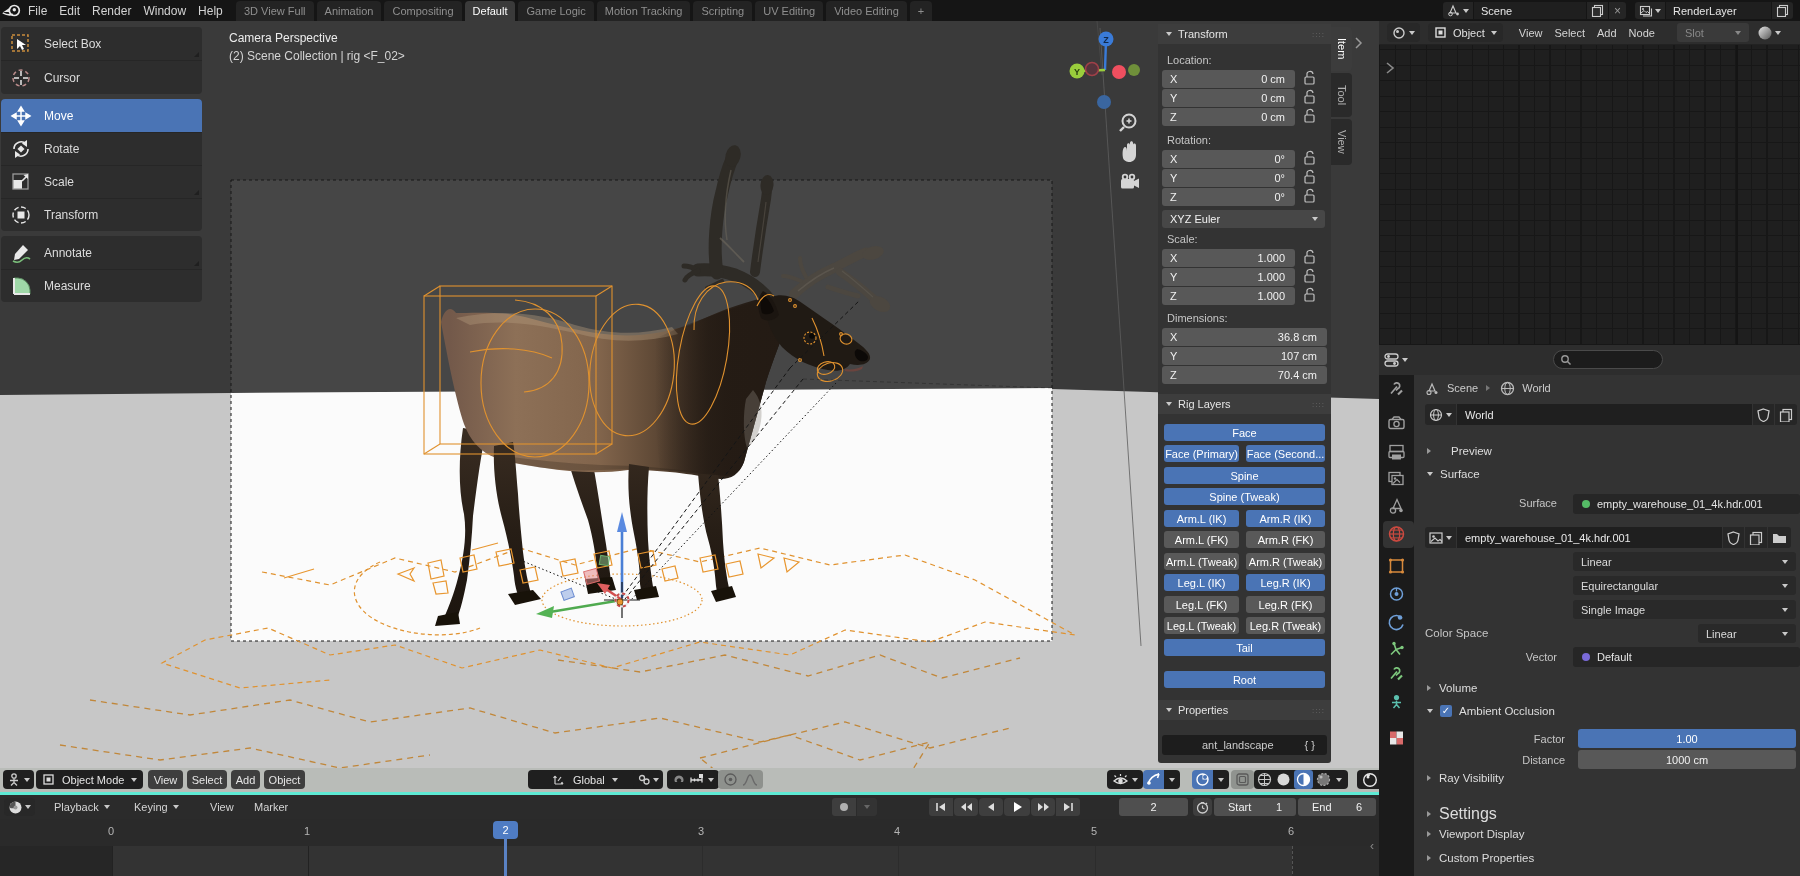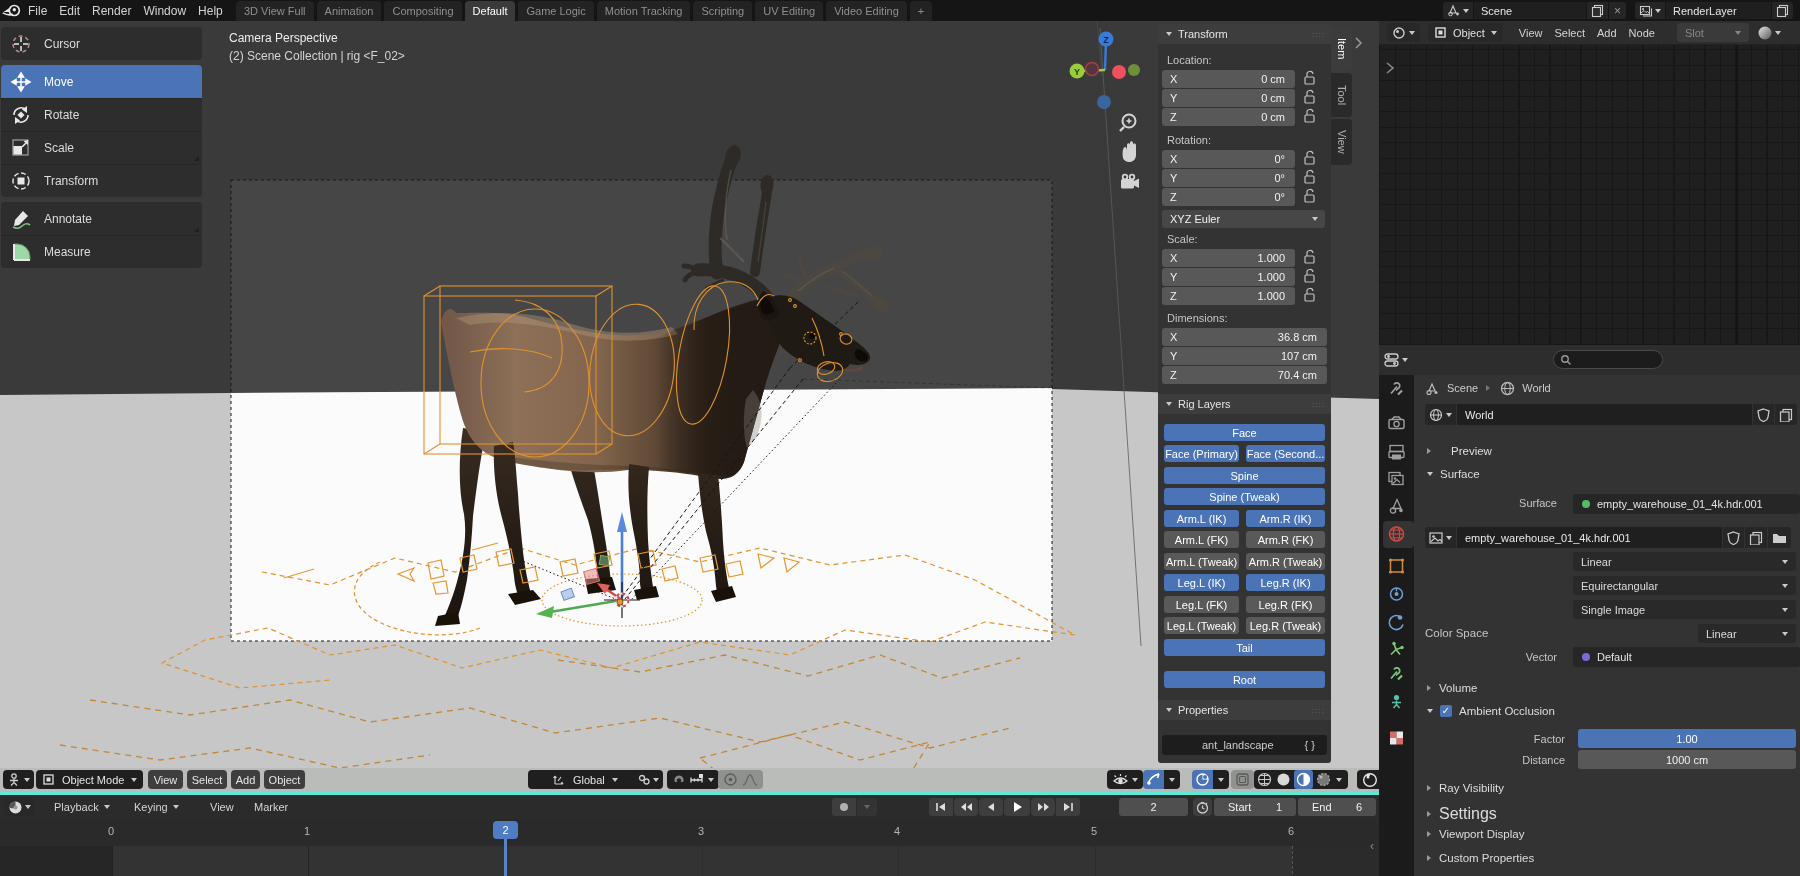--- a/index.html
+++ b/index.html
@@ -274,20 +274,28 @@
  </g>
 </g>
 <text x="229" y="42" font-size="12" fill="#ececec">Camera Perspective</text>
 <text x="229" y="60" font-size="12" fill="#d4d4d4">(2) Scene Collection | rig &lt;F_02&gt;</text>
 <polyline points="1356,38 1361,43 1356,48" fill="none" stroke="#999" stroke-width="1.5"></polyline>
 </svg>
 </div>
 
 <div id="toolbar" class="abs" style="left:1px;top:27px;width:201px;font-size:12px;color:#dcdcdc;">
   <div style="background:#2d2d2d;border-radius:4px;overflow:hidden;margin-bottom:5px;">
+    <div class="flex" style="height:34px;border-bottom:1px solid #262626;position:relative;">
+      <svg width="22" height="22" style="margin:0 12px 0 9px">
+            <rect x="2" y="2" width="16" height="16" fill="none" stroke="#c98c3c" stroke-width="1.5" stroke-dasharray="3,2"></rect>
+            <path d="M7,6 L7,16 L10,13 L12,17 L14,16 L12,12 L16,12 Z" fill="#fff"></path>
+          </svg>
+      <span>Select Box</span>
+      <div style="position:absolute;right:3px;bottom:3px;width:0;height:0;border-left:5px solid transparent;border-bottom:5px solid #1f1f1f;"></div>
+    </div>
     <div class="flex" style="height:33px;">
       <svg width="22" height="22" style="margin:0 12px 0 9px">
             <circle cx="11" cy="11" r="8" fill="none" stroke="#b98a8a" stroke-width="1.5" stroke-dasharray="4,3"></circle>
             <line x1="11" y1="4" x2="11" y2="9" stroke="#e8e8e8" stroke-width="1.5"></line>
             <line x1="11" y1="13" x2="11" y2="18" stroke="#e8e8e8" stroke-width="1.5"></line>
             <line x1="4" y1="11" x2="9" y2="11" stroke="#e8e8e8" stroke-width="1.5"></line>
             <line x1="13" y1="11" x2="18" y2="11" stroke="#e8e8e8" stroke-width="1.5"></line>
           </svg>
       <span>Cursor</span>
     </div>
@@ -873,21 +881,21 @@
         <span style="color:#ddd;font-size:11.5px;margin-left:7px;">Ambient Occlusion</span>
       </div>
   <div class="abs" style="left:0;top:385px;width:194px;height:19px;">
         <span style="position:absolute;right:8px;top:3px;color:#c6c6c6;">Factor</span>
       </div>
   <div class="abs flex" style="left:199px;top:384px;width:218px;height:19px;background:#4a74b5;border-radius:3px;color:#fff;justify-content:center;">1.00</div>
   <div class="abs" style="left:0;top:406px;width:194px;height:19px;">
         <span style="position:absolute;right:8px;top:3px;color:#c6c6c6;">Distance</span>
       </div>
   <div class="abs flex" style="left:199px;top:405px;width:218px;height:19px;background:#585858;border-radius:3px;color:#f1f1f1;justify-content:center;">1000 cm</div>
-  <div class="abs flex" style="left:48px;top:437px;">
+  <div class="abs flex" style="left:48px;top:427px;">
         <span class="caretr" style="margin-right:8px"></span>
         <span style="color:#ddd;font-size:11.5px">Ray Visibility</span>
       </div>
   <div class="abs flex" style="left:48px;top:460px;">
         <span class="caretr" style="margin-right:8px"></span>
         <span style="color:#ddd;font-size:16px">Settings</span>
       </div>
   <div class="abs flex" style="left:48px;top:483px;">
         <span class="caretr" style="margin-right:8px"></span>
         <span style="color:#ddd;font-size:11.5px">Viewport Display</span>

